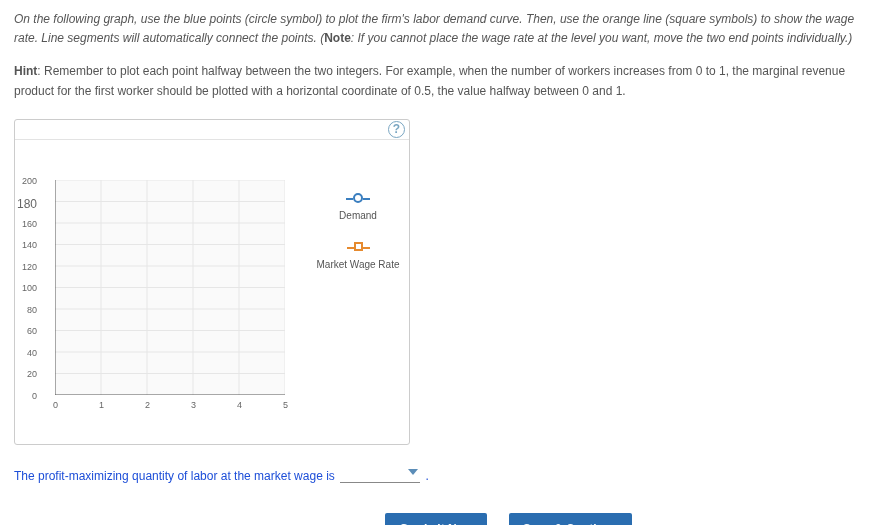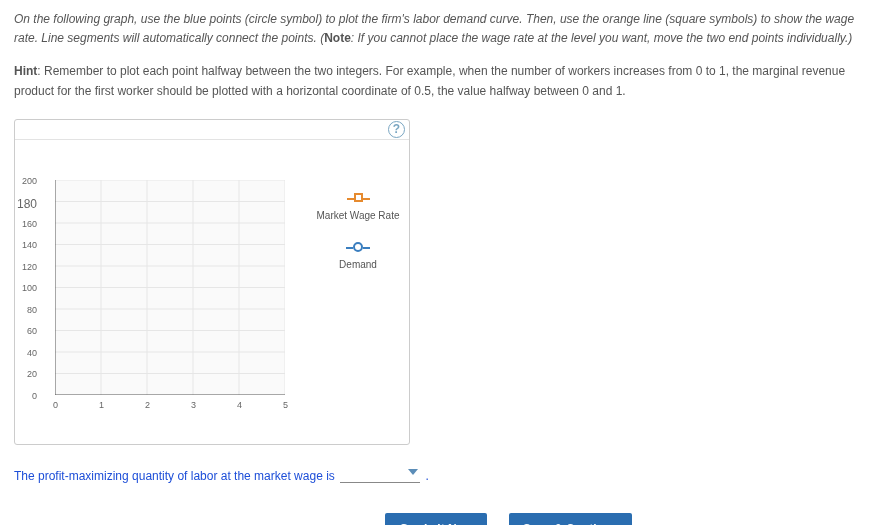--- a/index.html
+++ b/index.html
@@ -231,29 +231,29 @@
       <div style="position:absolute; left:44px; font-size:9px; color:#666;">1</div>
       <div style="position:absolute; left:90px; font-size:9px; color:#666;">2</div>
       <div style="position:absolute; left:136px; font-size:9px; color:#666;">3</div>
       <div style="position:absolute; left:182px; font-size:9px; color:#666;">4</div>
       <div style="position:absolute; left:228px; font-size:9px; color:#666;">5</div>
     </div>
 
     <div class="legend">
       <div class="legend-item">
         <div class="legend-symbol">
+            <span class="sym-circle"></span>
+          </div>
+        <div>Demand</div>
+      </div>
+      <div class="legend-item">
+        <div class="legend-symbol">
             <span class="sym-square"></span>
           </div>
         <div>Market Wage Rate</div>
-      </div>
-      <div class="legend-item">
-        <div class="legend-symbol">
-            <span class="sym-circle"></span>
-          </div>
-        <div>Demand</div>
       </div>
     </div>
   </div>
 </div>
 
 <div class="question-row">
   <span>The profit-maximizing quantity of labor at the market wage is </span>
   <span class="dropdown">
     <span class="caret"></span>
   </span>

